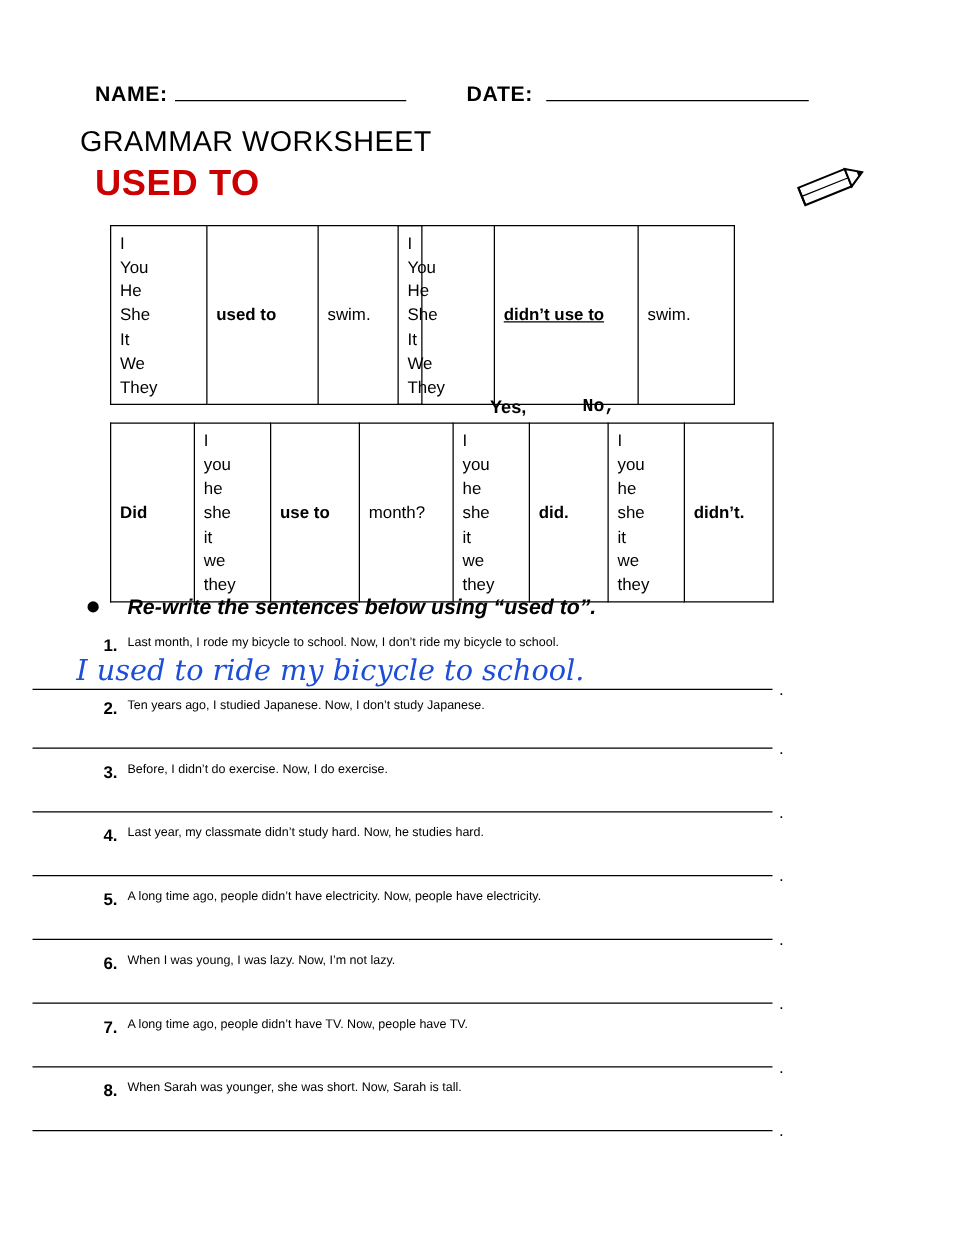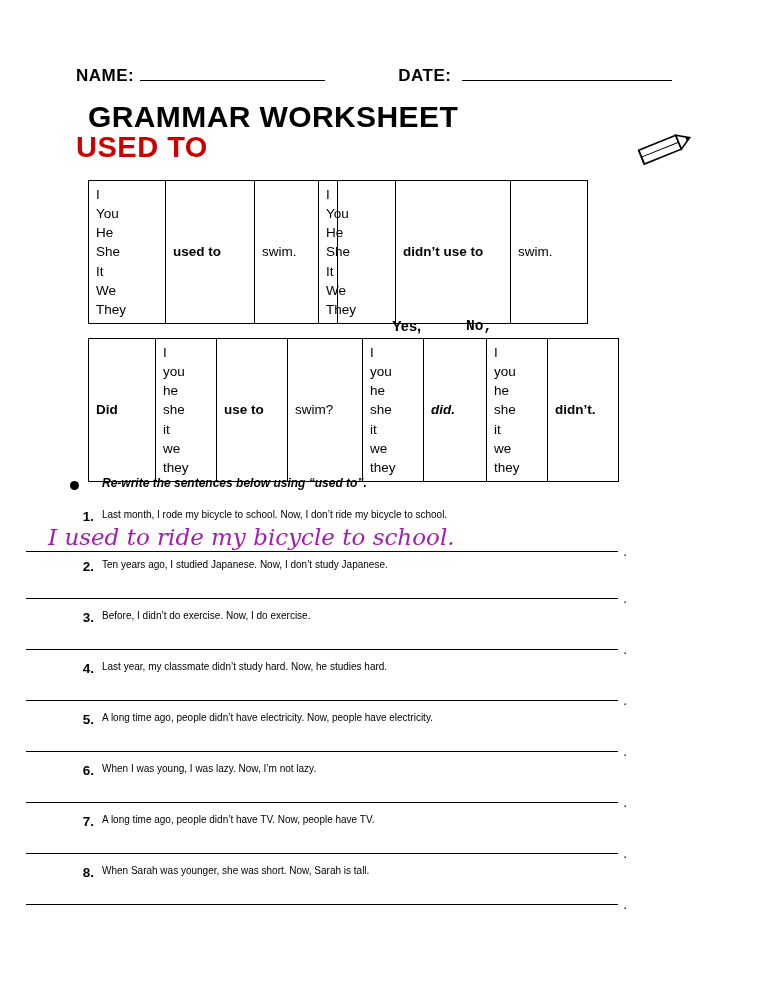--- a/index.html
+++ b/index.html
@@ -36,28 +36,28 @@
     font-weight: bold;
     letter-spacing: 0.5px;
   }
   .nd-line {
     display: inline-block;
     border-bottom: 1.5px solid #000;
     height: 14px;
   }
   .name-line { width: 185px; margin-left: 6px; }
   .date-line { width: 210px; margin-left: 6px; }
-  .date-group { margin-left: 73px; }
+  .date-group { margin-left: 48px; }
 
   .title1 {
     position: absolute;
-    left: 88px;
+    left: 64px;
     top: 100px;
-    font-size: 30px;
-    font-weight: bold;
+    font-size: 23px;
+    font-weight: normal;
     letter-spacing: 0.4px;
   }
   .title2 {
     position: absolute;
     left: 76px;
     top: 131px;
     font-size: 29px;
     font-weight: bold;
     color: #cc0000;
     letter-spacing: 0.5px;
@@ -100,21 +100,21 @@
     font-weight: bold;
   }
   .yesno-labels .yes { position: absolute; left: 26px; top: 0; margin-left: 48px; }
   .yesno-labels .no  { position: absolute; left: 148px; top: 0; font-family: Liberation Mono, monospace; }
 
   
   .instruction {
     position: absolute;
     left: 70px;
     top: 477px;
-    font-size: 12px;
+    font-size: 17px;
     font-weight: bold;
     font-style: italic;
   }
   .bullet {
     position: absolute;
     left: 70px;
     top: 481px;
     width: 9px;
     height: 9px;
     border-radius: 50%;
@@ -147,23 +147,23 @@
     border-bottom: 1px solid #000;
   }
   .answer-line .period {
     position: absolute;
     right: -9px;
     bottom: -8px;
     font-size: 13.5px;
   }
   .handwritten {
     position: absolute;
-    left: 48px;
+    left: 61px;
     font-size: 23px;
-    color: #a21caf;
+    color: #1d4ed8;
     font-family: "DejaVu Serif", serif;
     font-style: italic;
     white-space: nowrap;
   }
 
   
   .footer {
     position: absolute;
     left: 70px;
     top: 916px;
@@ -217,21 +217,21 @@
   <table class="gtable" id="box-neg">
     <tbody>
         <tr>
       <td class="pron" style="width:62px;">I
 You
 He
 She
 It
 We
 They</td>
-      <td class="b" style="width:100px;">didn’t use to</td>
+      <td class="b" style="width:100px;text-decoration:underline;">didn’t use to</td>
       <td style="width:62px;">swim.</td>
     </tr>
   </tbody>
     </table>
 
   <div class="yesno-labels">
     <span class="yes">Yes,</span>
     <span class="no">No,</span>
   </div>
 
@@ -240,29 +240,29 @@
         <tr>
       <td class="b" style="width:52px;">Did</td>
       <td class="pron" style="width:46px;">I
 you
 he
 she
 it
 we
 they</td>
       <td class="b" style="width:56px;">use to</td>
-      <td style="width:60px;">swim?</td>
+      <td style="width:60px;">month?</td>
       <td class="pron" style="width:46px;">I
 you
 he
 she
 it
 we
 they</td>
-      <td class="b" style="width:48px;font-style:italic;">did.</td>
+      <td class="b" style="width:48px;">did.</td>
       <td class="pron" style="width:46px;">I
 you
 he
 she
 it
 we
 they</td>
       <td class="b" style="width:56px;margin-top:36px;">didn’t.</td>
     </tr>
   </tbody>

